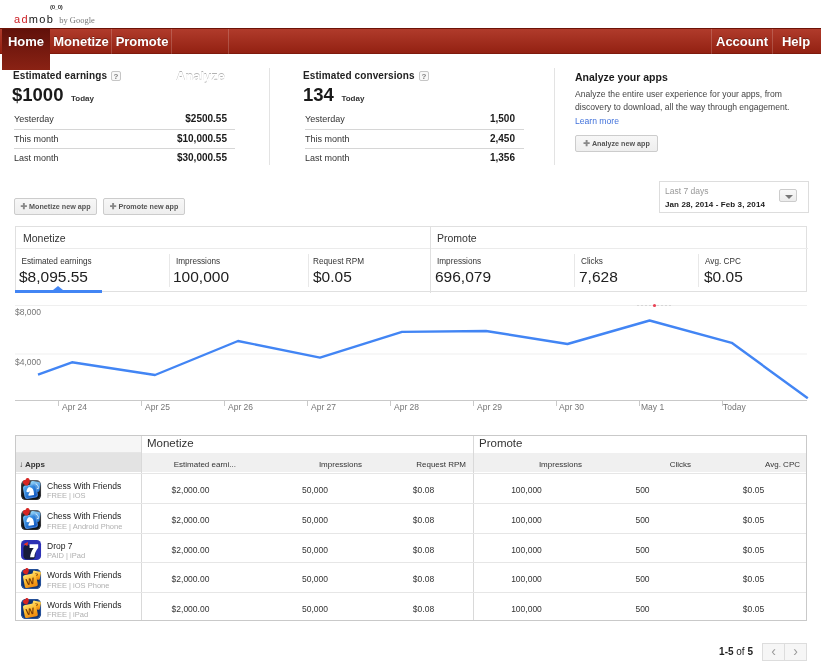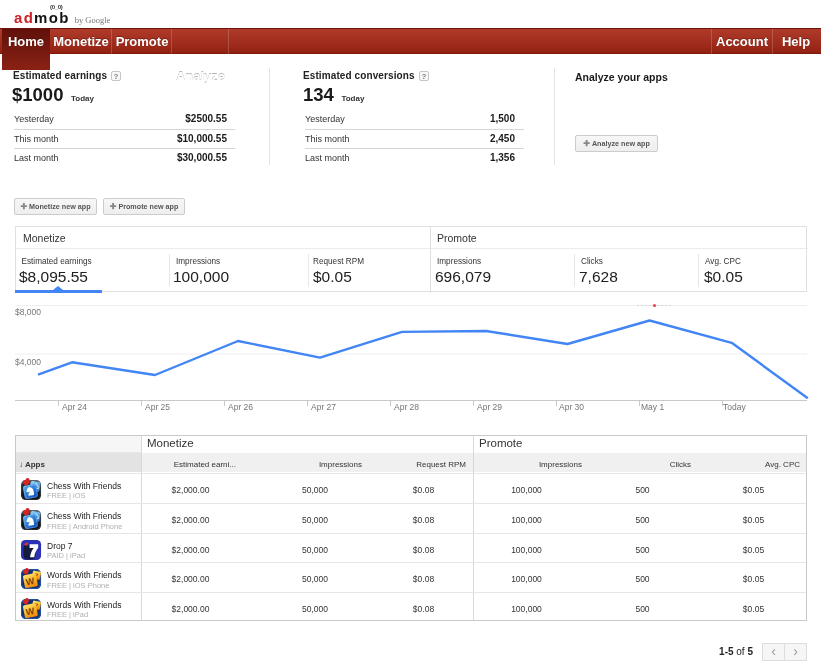--- a/index.html
+++ b/index.html
@@ -1,21 +1,21 @@
 <!DOCTYPE html>
 <html><head>
 <meta charset="utf-8">
 <style>
 * { margin:0; padding:0; box-sizing:border-box; }
 html,body { width:821px; height:670px; background:#fff; font-family:"Liberation Sans", sans-serif; }
 .page { position:relative; width:821px; height:670px; overflow:hidden; background:#fff; }
 
 
 .logo { position:absolute; left:14px; top:8.5px; height:20px; }
-.logo .admob { font-size:15px; font-weight:bold; letter-spacing:1.3px; color:#141414; }
+.logo .admob { font-size:11px; font-weight:normal; letter-spacing:1.3px; color:#141414; }
 .logo .admob .ad { color:#cc2127; }
 .logo .face { position:absolute; left:36px; top:-5px; font-size:6px; font-weight:bold; color:#333; letter-spacing:-0.3px; }
 .logo .byg { font-family:"Liberation Serif", serif; font-size:8.5px; color:#777; margin-left:5px; }
 
 
 .nav { position:absolute; left:0; top:28px; width:821px; height:26px;
   background:linear-gradient(#b03b2b, #932112); border-top:1px solid #6d1408; border-bottom:1px solid #7e1a0c; }
 .nav .tab { position:absolute; top:0; height:41px; line-height:25px; text-align:center;
   color:#fff; font-size:13px; font-weight:bold; text-shadow:0 -1px 0 rgba(0,0,0,.3); }
 .nav .sep { position:absolute; top:0; width:1px; height:25px; background:rgba(255,255,255,.18); }
@@ -122,25 +122,31 @@
   <div class="qmark" style="left:419px; top:71px;">?</div>
   <div class="bignum" style="left:303px; top:84px;">134<span class="today">Today</span></div>
   <div class="prow" style="left:305px; top:114px; width:210px;">Yesterday<span class="val">1,500</span></div>
   <div class="rline" style="left:305px; top:129px; width:219px;"></div>
   <div class="prow" style="left:305px; top:134px; width:210px;">This month<span class="val">2,450</span></div>
   <div class="rline" style="left:305px; top:148px; width:219px;"></div>
   <div class="prow" style="left:305px; top:153px; width:210px;">Last month<span class="val">1,356</span></div>
   <div class="vdiv" style="left:554px; top:68px; height:97px;"></div>
 
   <div class="an-h">Analyze your apps</div>
+  <div class="an-p">Analyze the entire user experience for your apps, from<br>discovery to download, all the way through engagement.<a href="#">Learn more</a></div>
   <button class="gbtn" style="left:575px; top:135px; width:83px;"><span class="plus">✚</span>Analyze new app</button>
 
   <button class="gbtn" style="left:14px; top:198px; width:83px;"><span class="plus">✚</span>Monetize new app</button>
   <button class="gbtn" style="left:103px; top:198px; width:82px;"><span class="plus">✚</span>Promote new app</button>
 
+  <div class="datebox">
+    <div class="l1">Last 7 days</div>
+    <div class="l2">Jan 28, 2014 - Feb 3, 2014</div>
+    <div class="dd"></div>
+  </div>
 
   <div class="stats">
     <div class="sechead" style="left:7px;">Monetize</div>
     <div class="sechead" style="left:421px;">Promote</div>
     <div class="hline"></div>
     <div class="bigdiv"></div>
     <div class="mdiv" style="left:153px;"></div>
     <div class="mdiv" style="left:292px;"></div>
     <div class="mdiv" style="left:558px;"></div>
     <div class="mdiv" style="left:682px;"></div>

